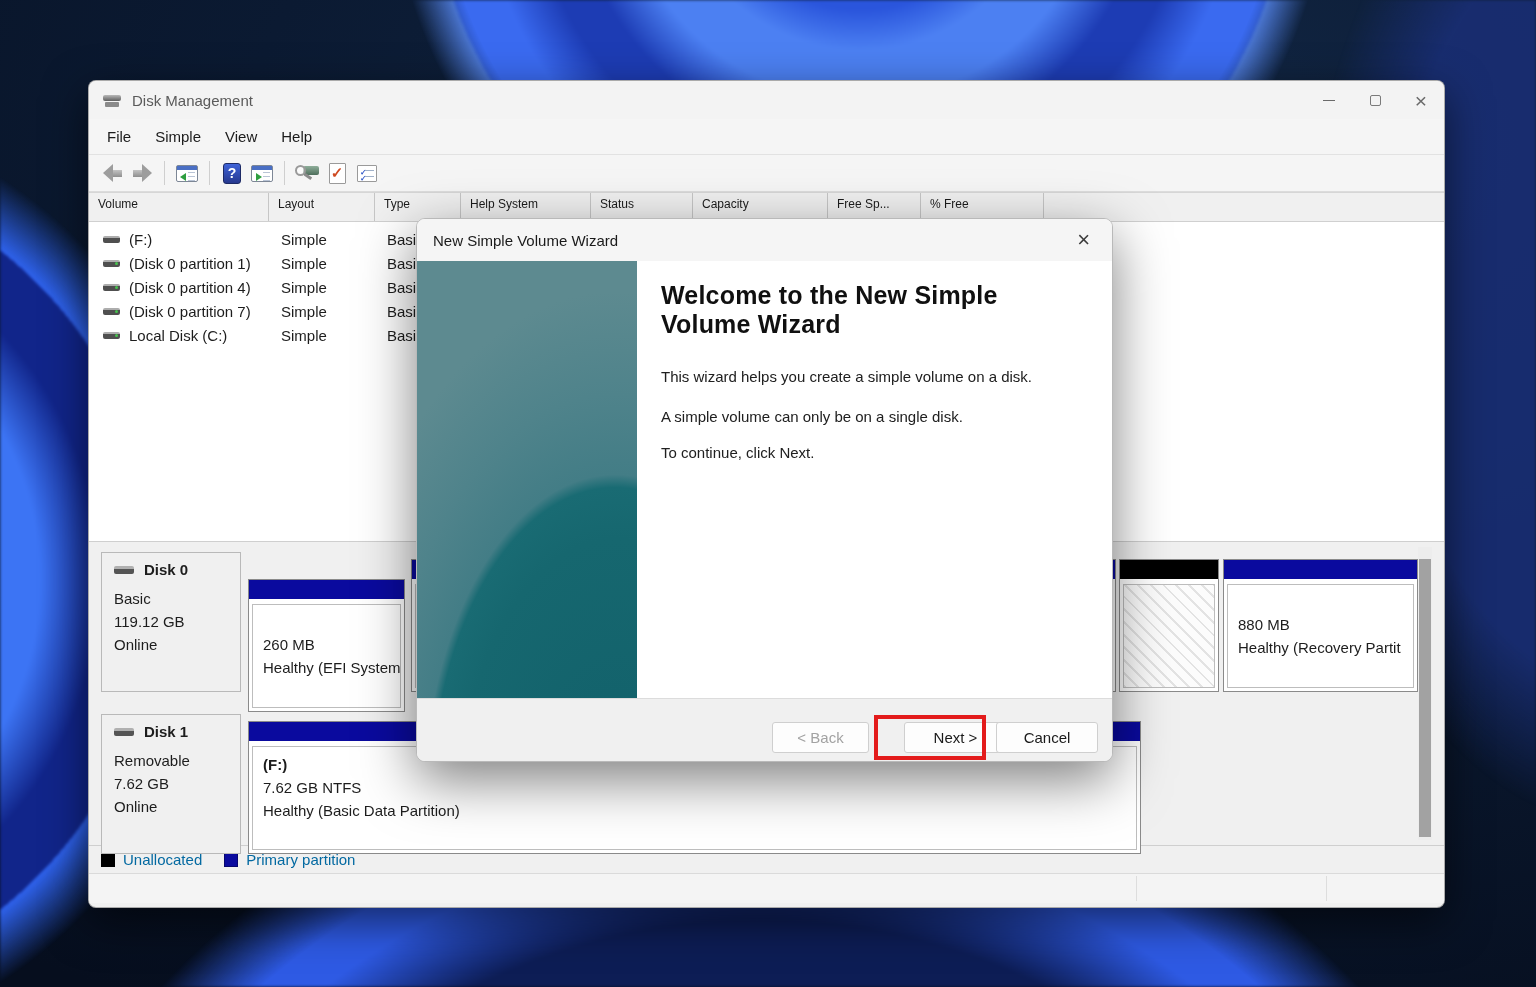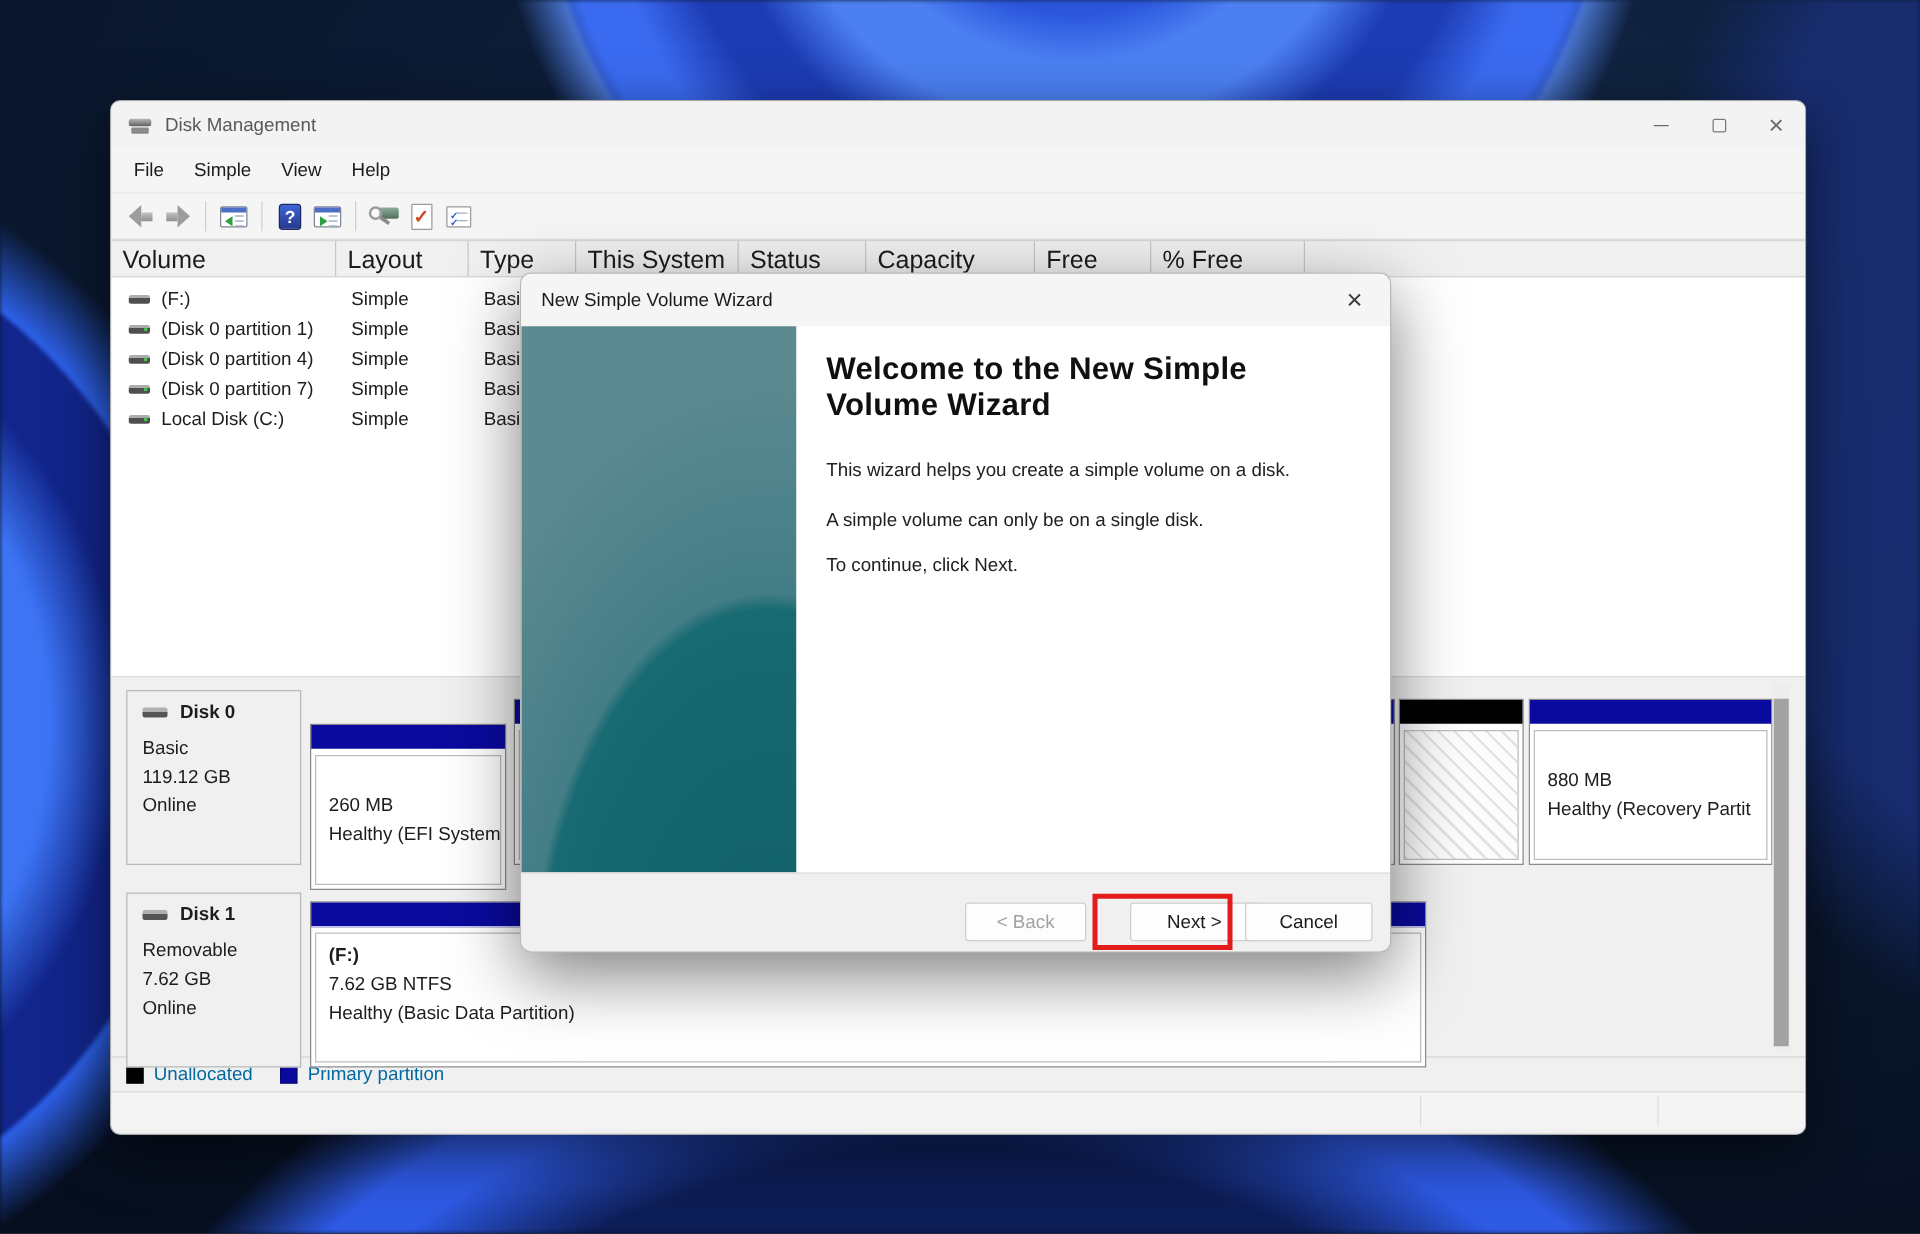--- a/index.html
+++ b/index.html
@@ -76,21 +76,21 @@
   .magdisk-ico .lens { position:absolute; left:0; top:1px; width:11px; height:11px; border:2px solid #9a9a9a; border-radius:50%; background:rgba(255,255,255,.6); }
   .magdisk-ico .handle { position:absolute; left:9px; top:11px; width:8px; height:3px; background:#8a8a8a; transform:rotate(35deg); }
   .doccheck-ico { width:17px; height:21px; background:#fff; border:1px solid #9a9a9a; border-radius:1px;
     display:flex; align-items:center; justify-content:center; color:#cf4a22; font-weight:bold; font-size:15px; }
   .list-ico { width:20px; height:17px; background:#fff; border:1px solid #9a9a9a; border-radius:1px; position:relative; }
   .list-ico .chk { position:absolute; left:2px; color:#2d55c8; font-size:8px; font-weight:bold; line-height:1; }
   .list-ico .ln { position:absolute; right:2px; width:9px; height:1.5px; background:#9fb0c8; }
 
   
   .grid-header { height:30px; display:flex; background:#f0f0f0; border-top:1px solid #d6d6d6; border-bottom:1px solid #d0d0d0; }
-  .gh-cell { font-size:20px; color:#1b1b1b; padding:4px 0 0 9px; border-right:1px solid #c6c6c6; }
+  .gh-cell { font-size:12px; color:#1b1b1b; padding:4px 0 0 9px; border-right:1px solid #c6c6c6; }
   .list-area { height:320px; background:#fff; border-bottom:1px solid #cfcfcf; padding-top:5px; }
   .vol-row { display:flex; align-items:center; height:24px; font-size:15px; color:#1d1d1d; }
   .vol-ico { width:17px; height:7px; border-radius:2px; background:linear-gradient(#adadad 0 35%, #4f4f4f 35% 100%); margin:0 9px 0 14px; position:relative; flex:none; }
   .vol-ico.dot::after { content:""; position:absolute; right:2px; top:2.2px; width:3px; height:3px; border-radius:50%; background:#46c24e; }
   .vol-name { width:152px; }
   .vol-layout { width:106px; }
   .vol-type { width:86px; }
 
   
   .graph-pane { position:relative; height:303px; background:#f0f0f0; }
@@ -227,21 +227,21 @@
         <span class="ln" style="top:4px;"></span>
           <span class="ln" style="top:10px;"></span>
       </span>
     </span>
   </div>
 
   <div class="grid-header">
     <span class="gh-cell" style="width:180px;">Volume</span>
     <span class="gh-cell" style="width:106px;">Layout</span>
     <span class="gh-cell" style="width:86px;">Type</span>
-    <span class="gh-cell" style="width:130px;">This System</span>
+    <span class="gh-cell" style="width:130px;">Help System</span>
     <span class="gh-cell" style="width:102px;">Status</span>
     <span class="gh-cell" style="width:135px;">Capacity</span>
     <span class="gh-cell" style="width:93px;">Free Sp...</span>
     <span class="gh-cell" style="width:123px;">% Free</span>
     <span class="gh-cell" style="flex:1; border-right:none;"></span>
   </div>
 
   <div class="list-area">
     <div class="vol-row">
       <span class="vol-ico"></span>

